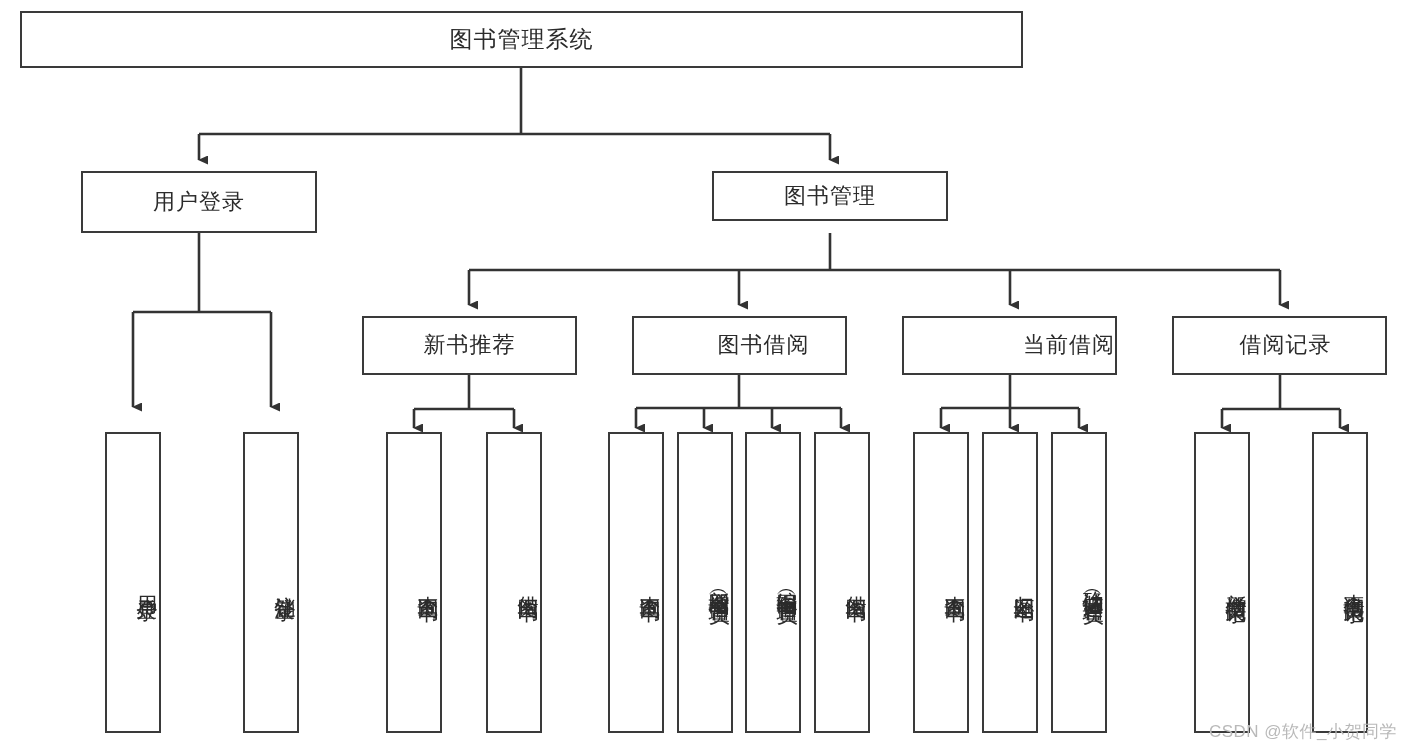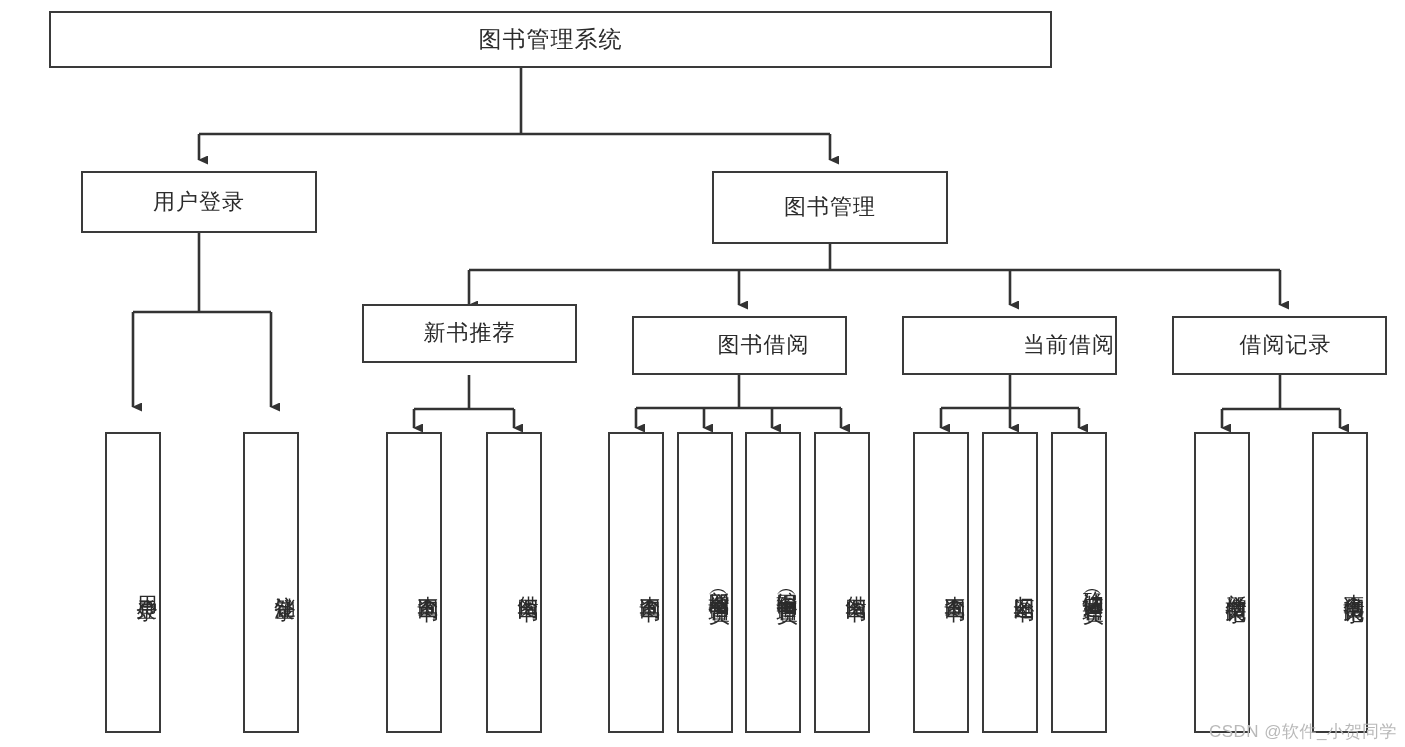--- a/index.html
+++ b/index.html
@@ -68,32 +68,32 @@
       <path d="M1010,408 L1010,428" marker-end="url(#ar)"></path>
       <path d="M1079,408 L1079,428" marker-end="url(#ar)"></path>
 
       <path d="M1280,375 L1280,409"></path>
       <path d="M1222,409 L1340,409"></path>
       <path d="M1222,409 L1222,428" marker-end="url(#ar)"></path>
       <path d="M1340,409 L1340,428" marker-end="url(#ar)"></path>
     </g>
   </svg>
 
-  <div class="node h root" style="left:20px;top:11px;width:1003px;height:57px;margin-left:29px;">
+  <div class="node h root" style="left:20px;top:11px;width:1003px;height:57px;">
     <span>图书管理系统</span>
   </div>
 
   <div class="node h" style="left:81px;top:171px;width:236px;height:62px;">
     <span>用户登录</span>
   </div>
-  <div class="node h" style="left:712px;top:171px;width:236px;height:73px;text-align:center;">
+  <div class="node h" style="left:712px;top:171px;width:236px;height:50px;text-align:center;">
     <span>图书管理</span>
   </div>
 
-  <div class="node h" style="left:362px;top:304px;width:215px;height:59px;">
+  <div class="node h" style="left:362px;top:316px;width:215px;height:59px;">
     <span>新书推荐</span>
   </div>
   <div class="node h" style="left:632px;top:316px;width:215px;height:59px;padding-left:48px;">
     <span>图书借阅</span>
   </div>
   <div class="node h" style="left:902px;top:316px;width:215px;height:59px;justify-content:flex-end;">
     <span>当前借阅</span>
   </div>
   <div class="node h" style="left:1172px;top:316px;width:215px;height:59px;padding-left:12px;">
     <span>借阅记录</span>

